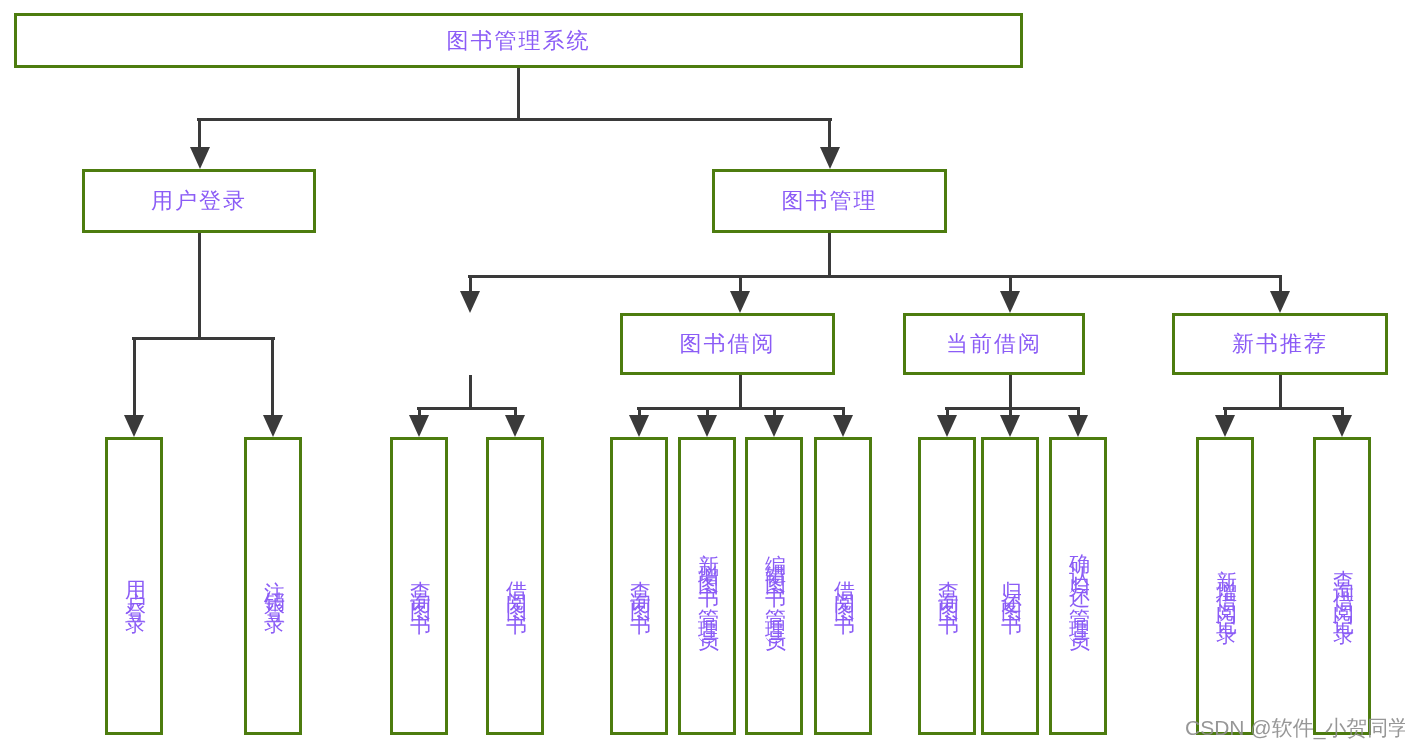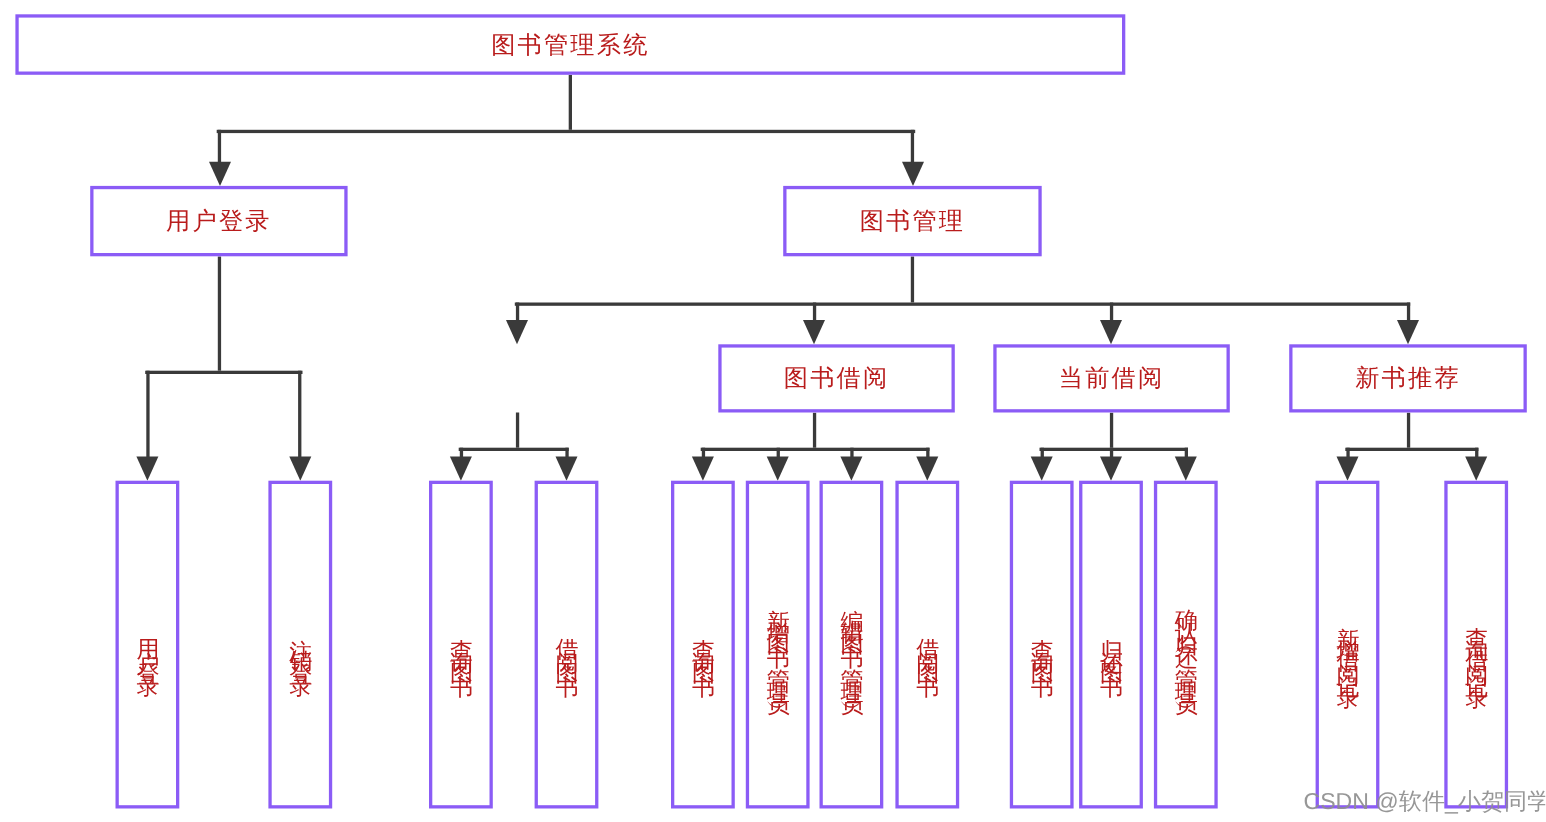--- a/index.html
+++ b/index.html
@@ -9,28 +9,29 @@
     height: 747px;
     background: #ffffff;
     font-family: "Liberation Sans", sans-serif;
     color: #2f2f2f;
     overflow: hidden;
   }
   .box {
     position: absolute;
     box-sizing: border-box;
     background: #ffffff;
-    border: 3px solid #8b5cf6;
+    border: 3px solid #4d7c0f;
     display: flex;
     align-items: center;
     justify-content: center;
     font-size: 22px;
-    color: #b91c1c;
+    color: #8b5cf6;
     letter-spacing: 2px;
     z-index: 2;
+    font-family: Liberation Mono, monospace;
   }
   .leaf {
     top: 437px;
     height: 298px;
     width: 58px;
     font-size: 21px;
     letter-spacing: 0;
   }
   .leaf .vtext {
     writing-mode: vertical-rl;
@@ -75,23 +76,23 @@
 
 <div id="stage">
 
   <div class="box" style="left:14px;top:13px;width:1009px;height:55px">图书管理系统</div>
 
   <div class="box" style="left:82px;top:169px;width:234px;height:64px">用户登录</div>
 
   <div class="box" style="left:712px;top:169px;width:235px;height:64px">图书管理</div>
 
 
-  <div class="box" style="left:653px;top:313px;width:215px;height:62px">图书借阅</div>
+  <div class="box" style="left:620px;top:313px;width:215px;height:62px">图书借阅</div>
 
-  <div class="box" style="left:903px;top:313px;width:215px;height:62px">当前借阅</div>
+  <div class="box" style="left:903px;top:313px;width:182px;height:62px">当前借阅</div>
 
   <div class="box" style="left:1172px;top:313px;width:216px;height:62px">新书推荐</div>
 
   <div class="box leaf" style="left:105px">
       <span class="vtext">用户登录</span>
     </div>
   <div class="box leaf" style="left:244px">
       <span class="vtext">注销登录</span>
     </div>
   <div class="box leaf" style="left:390px">

